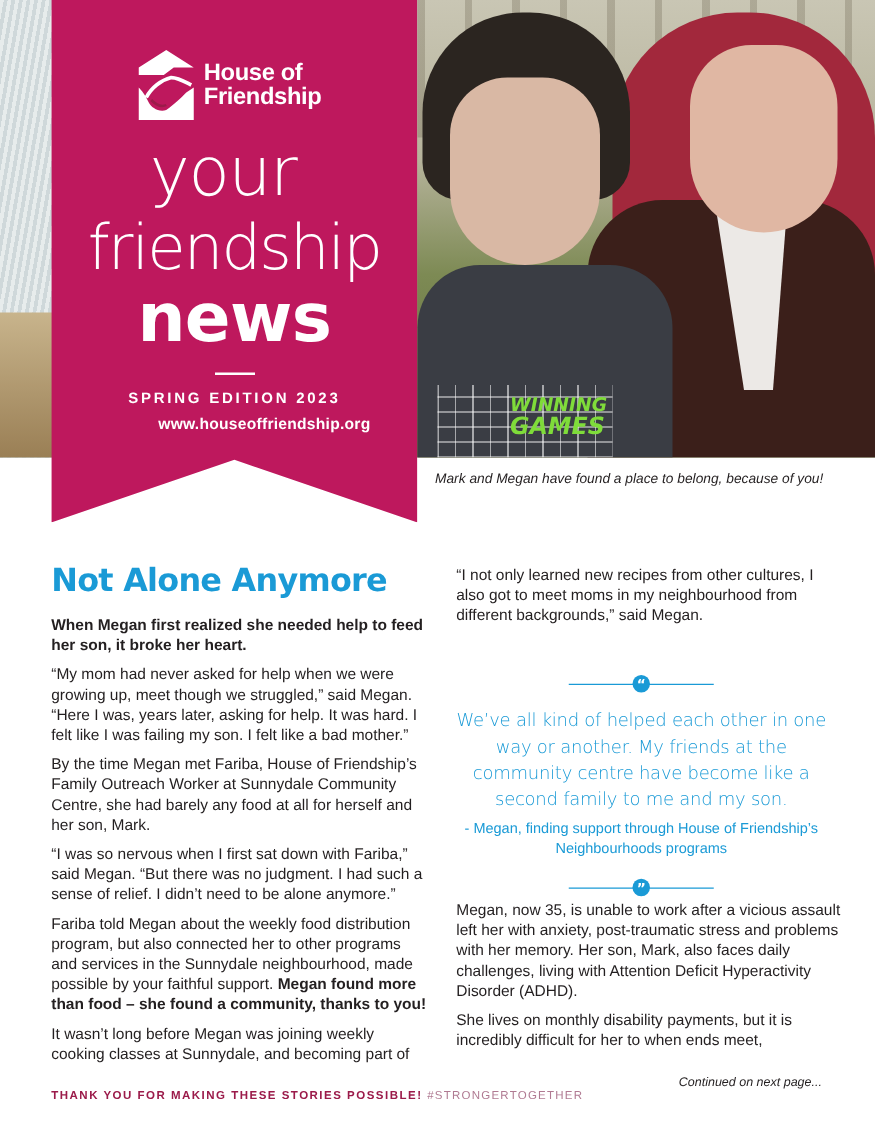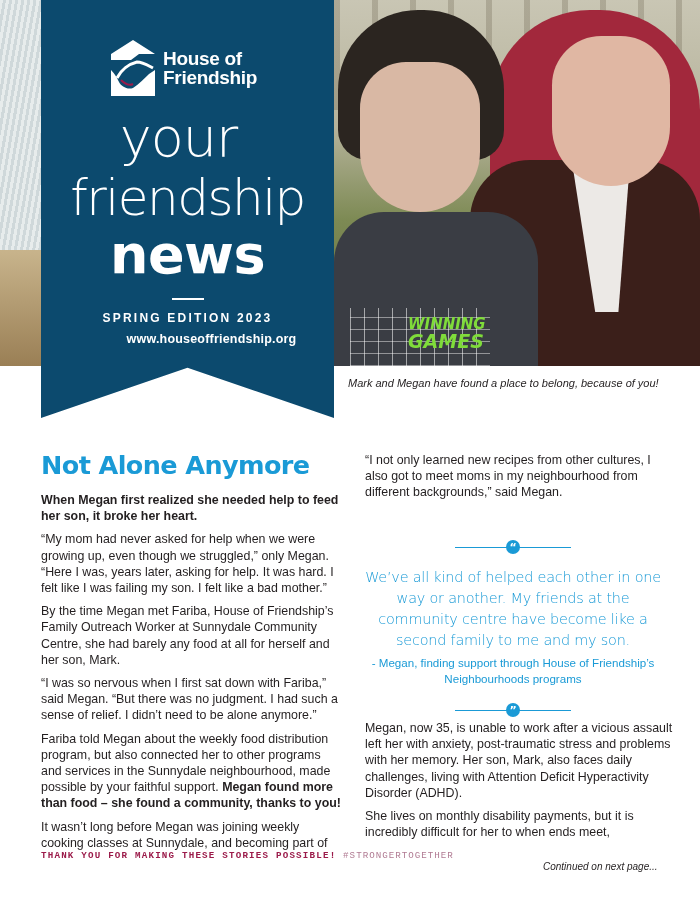--- a/index.html
+++ b/index.html
@@ -26,21 +26,21 @@
           background: repeating-linear-gradient(90deg, rgba(255,255,255,.55) 0 1px, transparent 1px 14px),
                       repeating-linear-gradient(0deg, rgba(255,255,255,.45) 0 1px, transparent 1px 12px); }
   .boy-print-text { left: 364px; top: 316px; font-family: "DejaVu Sans", sans-serif; font-weight: bold; font-style: italic;
           color: #7fdc3a; font-size: 15px; line-height: 17px; letter-spacing: 0px; }
   .mom-hair { left: 490px; top: 10px; width: 210px; height: 330px; border-radius: 100px 100px 40px 40px; background: #a2283c; }
   .mom-face { left: 552px; top: 36px; width: 118px; height: 150px; border-radius: 50px 50px 60px 60px; background: #e0b7a3; }
   .mom-coat { left: 470px; top: 160px; width: 230px; height: 206px; border-radius: 60px 60px 0 0; background: #3b1f1a; }
   .mom-collar { left: 572px; top: 162px; width: 58px; height: 150px; clip-path: polygon(0 0, 100% 0, 80% 100%, 40% 100%); background: #ece9e6; }
 
   
-  .banner { position: absolute; left: 41px; top: 0; width: 293px; height: 418px; background: #0c4a6e;
+  .banner { position: absolute; left: 41px; top: 0; width: 293px; height: 418px; background: #be185d;
             clip-path: polygon(0 0, 100% 0, 100% 100%, 50% 88%, 0 100%); text-align: center; color: #ffffff; }
   .logo { position: absolute; left: 68px; top: 40px; display: flex; align-items: center; gap: 6px; }
   .logo-mark { width: 48px; height: 56px; }
   .logo-text { text-align: left; font-family: "Liberation Sans", sans-serif; font-weight: bold; font-size: 19px; line-height: 19px; letter-spacing: -0.3px; }
   .title-your { position: absolute; left: 0; width: 275px; top: 108px; font-family: "DejaVu Sans", sans-serif; font-weight: 200; font-size: 54px; line-height: 60px; letter-spacing: -1px; }
   .title-friendship { position: absolute; left: 0; width: 293px; top: 168px; font-family: "DejaVu Sans", sans-serif; font-weight: 200; font-size: 50px; line-height: 60px; letter-spacing: -1.5px; }
   .title-news { position: absolute; left: 0; width: 293px; top: 224px; font-family: "DejaVu Sans", sans-serif; font-weight: bold; font-size: 54px; line-height: 62px; letter-spacing: -0.5px; }
   .banner-rule { position: absolute; left: 131px; top: 298px; width: 32px; height: 2px; background: #ffffff; }
   .edition { position: absolute; left: 0; width: 293px; top: 311px; font-weight: bold; font-size: 12px; letter-spacing: 2.2px; }
   .website { position: absolute; left: 0; width: 293px; top: 332px; font-weight: bold; font-size: 12.5px; letter-spacing: 0.2px; padding-left: 48px; }
@@ -59,21 +59,21 @@
   .pullquote { position: absolute; left: 358px; top: 540px; width: 310px; text-align: center; color: #1a9ad6; }
   .pq-divider { position: relative; width: 116px; height: 14px; margin: 0 auto; }
   .pq-divider .line { position: absolute; left: 0; right: 0; top: 6.5px; height: 1.5px; background: #1a9ad6; }
   .pq-divider .dot { position: absolute; left: 51px; top: 0; width: 14px; height: 14px; border-radius: 50%; background: #1a9ad6; color: #fff;
                      font-family: "DejaVu Sans", sans-serif; font-weight: bold; font-size: 11px; line-height: 16px; text-align: center; }
   .pq-text { margin-top: 13px; font-family: "DejaVu Sans", sans-serif; font-size: 14.4px; line-height: 21px; letter-spacing: -0.2px; font-weight: 300; }
   .pq-attr { margin-top: 4px; font-size: 11.6px; line-height: 15.5px; }
   .pq-bottom { position: absolute; left: 455px; top: 703px; }
   .col-right-2 { left: 365px; top: 720px; width: 315px; }
 
-  .footer-thanks { position: absolute; left: 41px; top: 850px; font-size: 9.2px; font-weight: bold; color: #9b1b4a; letter-spacing: 1.2px; font-family: Liberation Mono, monospace; }
+  .footer-thanks { position: absolute; left: 41px; top: 871px; font-size: 9.2px; font-weight: bold; color: #9b1b4a; letter-spacing: 1.2px; }
   .footer-thanks .tag { font-weight: normal; color: #b07a92; letter-spacing: 1px; }
   .footer-continued { position: absolute; left: 543px; top: 861px; font-size: 10px; font-style: italic; color: #231f20; }
 </style>
 </head>
 <body>
 
 <div class="hero">
   <div class="fence"></div>
   <div class="fence-ground"></div>
   <div class="bg-right"></div>
@@ -112,21 +112,21 @@
   <div class="edition">SPRING EDITION 2023</div>
   <div class="website">www.houseoffriendship.org</div>
 </div>
 
 <div class="caption">Mark and Megan have found a place to belong, because of you!</div>
 
 <h1 class="headline">Not Alone Anymore</h1>
 
 <div class="col col-left">
   <p class="lead">When Megan first realized she needed help to feed her son, it broke her heart.</p>
-  <p>“My mom had never asked for help when we were growing up, even though we struggled,” only Megan. “Here I was, years later, asking for help. It was hard. I felt like I was failing my son. I felt like a bad mother.”</p>
+  <p>“My mom had never asked for help when we were growing up, meet though we struggled,” said Megan. “Here I was, years later, asking for help. It was hard. I felt like I was failing my son. I felt like a bad mother.”</p>
   <p>By the time Megan met Fariba, House of Friendship’s Family Outreach Worker at Sunnydale Community Centre, she had barely any food at all for herself and her son, Mark.</p>
   <p>“I was so nervous when I first sat down with Fariba,” said Megan. “But there was no judgment. I had such a sense of relief. I didn’t need to be alone anymore.”</p>
   <p><span>Fariba told Megan about the weekly food distribution program, but also connected her to other programs and services in the Sunnydale neighbourhood, made possible by your faithful support. </span><span class="bold">Megan found more than food – she found a community, thanks to you!</span></p>
   <p>It wasn’t long before Megan was joining weekly cooking classes at Sunnydale, and becoming part of</p>
 </div>
 
 <div class="col col-right">
   <p>“I not only learned new recipes from other cultures, I also got to meet moms in my neighbourhood from different backgrounds,” said Megan.</p>
 </div>
 

